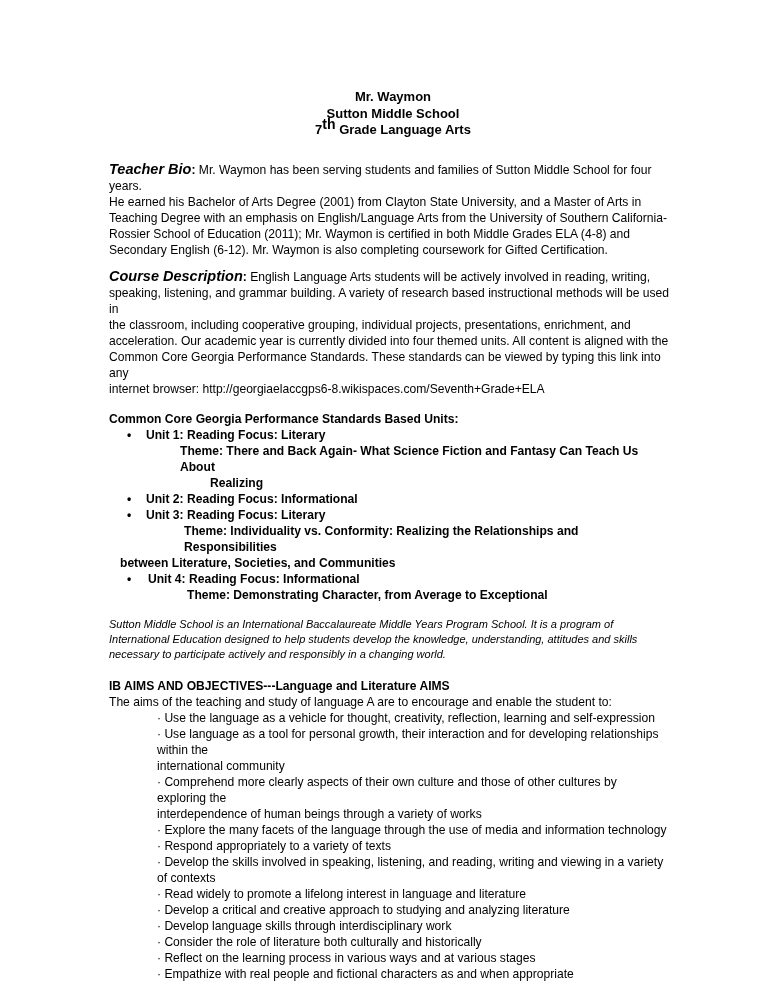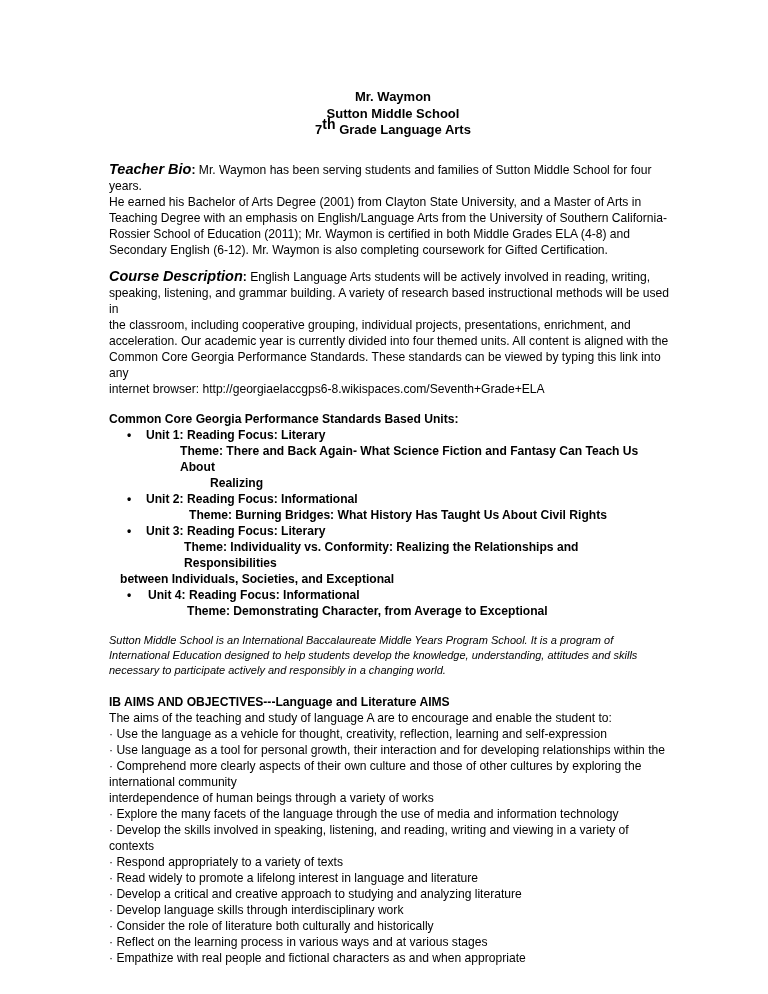--- a/index.html
+++ b/index.html
@@ -21,21 +21,21 @@
     .theme { display: block; }
     .t1 { padding-left: 34px; }
     .t1b { padding-left: 64px; }
     .t2 { padding-left: 43px; }
     .t3 { padding-left: 38px; }
     .t3b { margin-left: -26px; }
     .u4 { padding-left: 2px; }
     .t4 { padding-left: 41px; }
     .ib-note { font-weight: normal; font-style: italic; font-size: 11px; line-height: 15px; margin-top: 14px; }
     .aims-title { font-weight: bold; margin-top: 16px; }
-    .aim { display: block; }
+    .aim { display: block; margin-left: 48px; }
   </style>
 </head>
 <body>
 
 <div class="page">
 
   <div class="header">
     <div>Mr. Waymon</div>
     <div>Sutton Middle School</div>
     <div><span>7</span><sup>th</sup><span> Grade Language Arts</span></div>
@@ -62,52 +62,51 @@
   <ul class="units">
     <li>
       <span class="bullet">•</span>
       <span>Unit 1: Reading Focus:  Literary</span>
       <span class="theme t1">Theme:  There and Back Again- What Science Fiction and Fantasy Can Teach Us About</span>
       <span class="theme t1b">Realizing</span>
     </li>
     <li>
       <span class="bullet">•</span>
       <span>Unit 2:  Reading Focus:  Informational</span>
-      <span class="theme t2">Theme:  Burning Bridges: What History Has Taught Us About Civil Rights</span>
     </li>
     <li>
       <span class="bullet">•</span>
       <span>Unit 3:  Reading Focus:  Literary</span>
       <span class="theme t3">Theme:  Individuality vs. Conformity:  Realizing the Relationships and   Responsibilities</span>
-      <span class="theme t3b">between Individuals, Societies, and Exceptional</span>
+      <span class="theme t3b">between Literature, Societies, and Communities</span>
     </li>
     <li>
       <span class="bullet">•</span>
       <span class="u4">Unit 4:  Reading Focus:  Informational</span>
       <span class="theme t4">Theme:  Demonstrating Character, from Average to Exceptional</span>
     </li>
   </ul>
 
   <div class="ib-note">
     <span>Sutton Middle School is an International Baccalaureate Middle Years Program School.  It is a program of</span><br>
     <span>International Education designed to help students develop the knowledge, understanding, attitudes and skills</span><br>
     <span>necessary to participate actively and responsibly in a changing world.</span>
   </div>
 
   <div class="aims-title">IB AIMS AND OBJECTIVES---Language and Literature AIMS</div>
   <div>The aims of the teaching and study of language A are to encourage and enable the student to:</div>
   <div>
     <span class="aim">· Use the language as a vehicle for thought, creativity, reflection, learning and self-expression</span>
     <span class="aim">· Use language as a tool for personal growth, their interaction and for developing relationships within the</span>
+    <span class="aim">international community</span>
     <span class="aim">· Comprehend more clearly aspects of their own culture and those of other cultures by exploring the</span>
-    <span class="aim">international community</span>
     <span class="aim">interdependence of human beings through a variety of works</span>
     <span class="aim">· Explore the many facets of the language through the use of media and information technology</span>
+    <span class="aim">· Respond appropriately to a variety of texts</span>
     <span class="aim">· Develop the skills involved in speaking, listening, and reading, writing and viewing in a variety of contexts</span>
-    <span class="aim">· Respond appropriately to a variety of texts</span>
     <span class="aim">· Read widely to promote a lifelong interest in language and literature</span>
     <span class="aim">· Develop a critical and creative approach to studying and analyzing literature</span>
     <span class="aim">· Develop language skills through interdisciplinary work</span>
     <span class="aim">· Consider the role of literature both culturally and historically</span>
     <span class="aim">· Reflect on the learning process in various ways and at various stages</span>
     <span class="aim">· Empathize with real people and fictional characters as and when appropriate</span>
   </div>
 
 </div>
 

